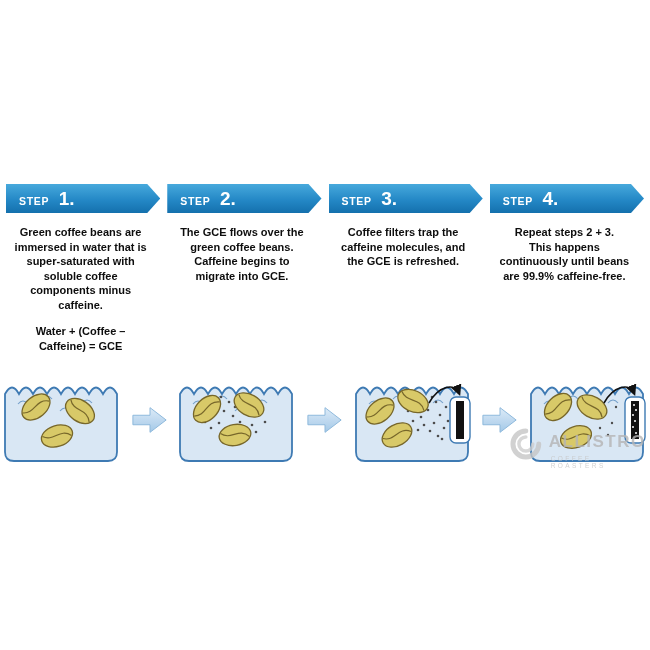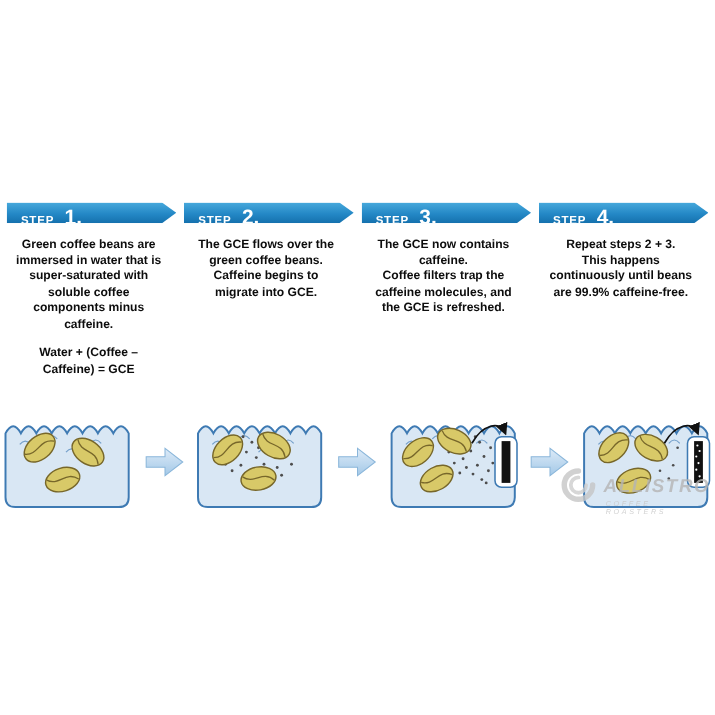--- a/index.html
+++ b/index.html
@@ -7,41 +7,41 @@
     width:650px;height:650px;background:#ffffff;
     font-family:"Liberation Sans", sans-serif;
     -webkit-font-smoothing:antialiased;
   }
   .canvas{position:relative;width:650px;height:650px;background:#fff;overflow:hidden;}
 
   
   .steps-row{position:absolute;top:184px;left:6px;width:638px;display:flex;gap:7px;}
   .step-col{flex:1 1 0;min-width:0;}
   .banner{
-    height:19px;line-height:29px;padding-left:13px;color:#fff;white-space:nowrap;
+    height:29px;line-height:29px;padding-left:13px;color:#fff;white-space:nowrap;
     background:linear-gradient(180deg,#47a9dc 0%,#2488c6 55%,#1470ad 100%);
     clip-path:polygon(0 0, calc(100% - 13px) 0, 100% 50%, calc(100% - 13px) 100%, 0 100%);
   }
   .step-word{font-size:10.5px;font-weight:bold;letter-spacing:.7px;}
   .step-num{font-size:19px;font-weight:bold;margin-left:5px;}
   .step-text{padding:12px 12px 0 7px;text-align:center;}
   .para{font-size:11px;font-weight:bold;line-height:1.32;color:#0d0d0d;margin:0;}
   .para + .para{}
   .step-col.tight .para + .para{margin-top:12px;}
 
   
   .tanks-row{
     position:absolute;top:372px;left:2px;width:646px;height:96px;
     display:flex;align-items:center;justify-content:space-between;
   }
   svg.tank{width:120px;height:94px;display:block;}
   svg.flow-arrow{width:38px;height:36px;display:block;}
 
   
-  .watermark{position:absolute;left:505px;top:418px;width:145px;opacity:.8;display:flex;align-items:flex-start;font-style:italic;}
+  .watermark{position:absolute;left:505px;top:418px;width:145px;opacity:.8;display:flex;align-items:center;}
   .wm-text{margin-left:2px;margin-top:14px;}
   .wm-title{font-size:17px;font-weight:bold;letter-spacing:1.5px;color:#b5b5b5;}
   .wm-sub{font-size:6.5px;letter-spacing:2.4px;color:#c6c6c6;margin-top:3px;padding-left:2px;}
 </style>
 </head>
 <body>
 
 <div class="canvas">
 
   <svg width="0" height="0" style="position:absolute" aria-hidden="true">
@@ -87,21 +87,20 @@
         <p class="para">Caffeine begins to migrate into GCE.</p>
       </div>
     </div>
 
     <div class="step-col">
       <div class="banner">
         <span class="step-word">STEP</span>
         <span class="step-num">3.</span>
       </div>
       <div class="step-text">
-        <p class="para">The GCE now contains caffeine.</p>
         <p class="para">Coffee filters trap the caffeine molecules, and the GCE is refreshed.</p>
       </div>
     </div>
 
     <div class="step-col">
       <div class="banner">
         <span class="step-word">STEP</span>
         <span class="step-num">4.</span>
       </div>
       <div class="step-text">

